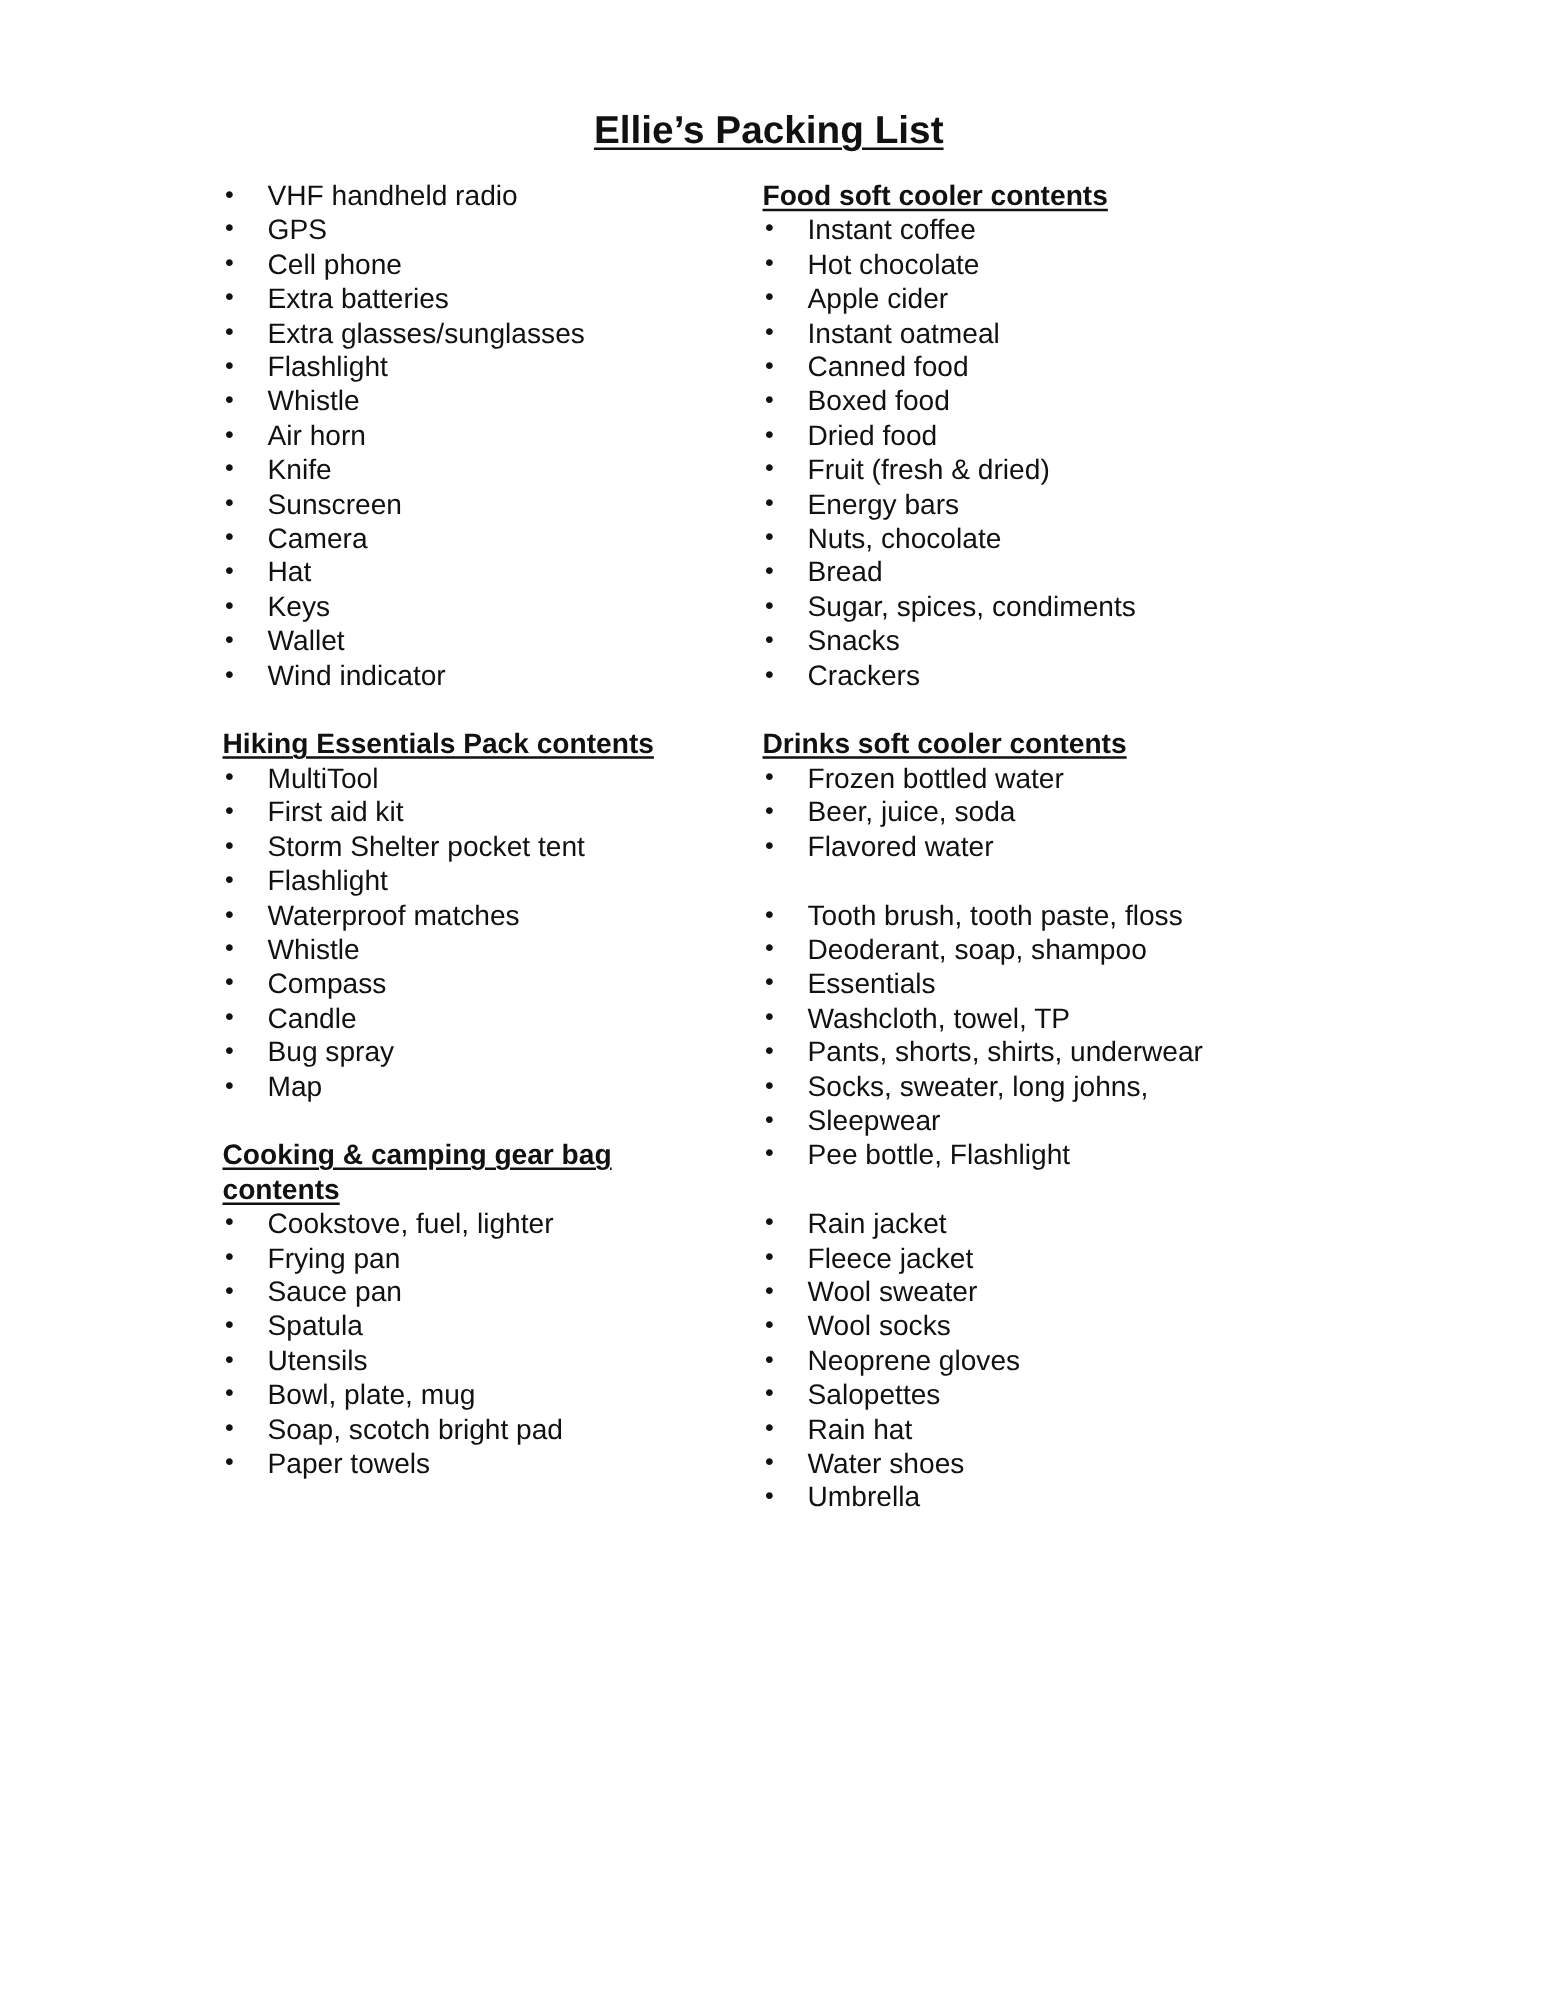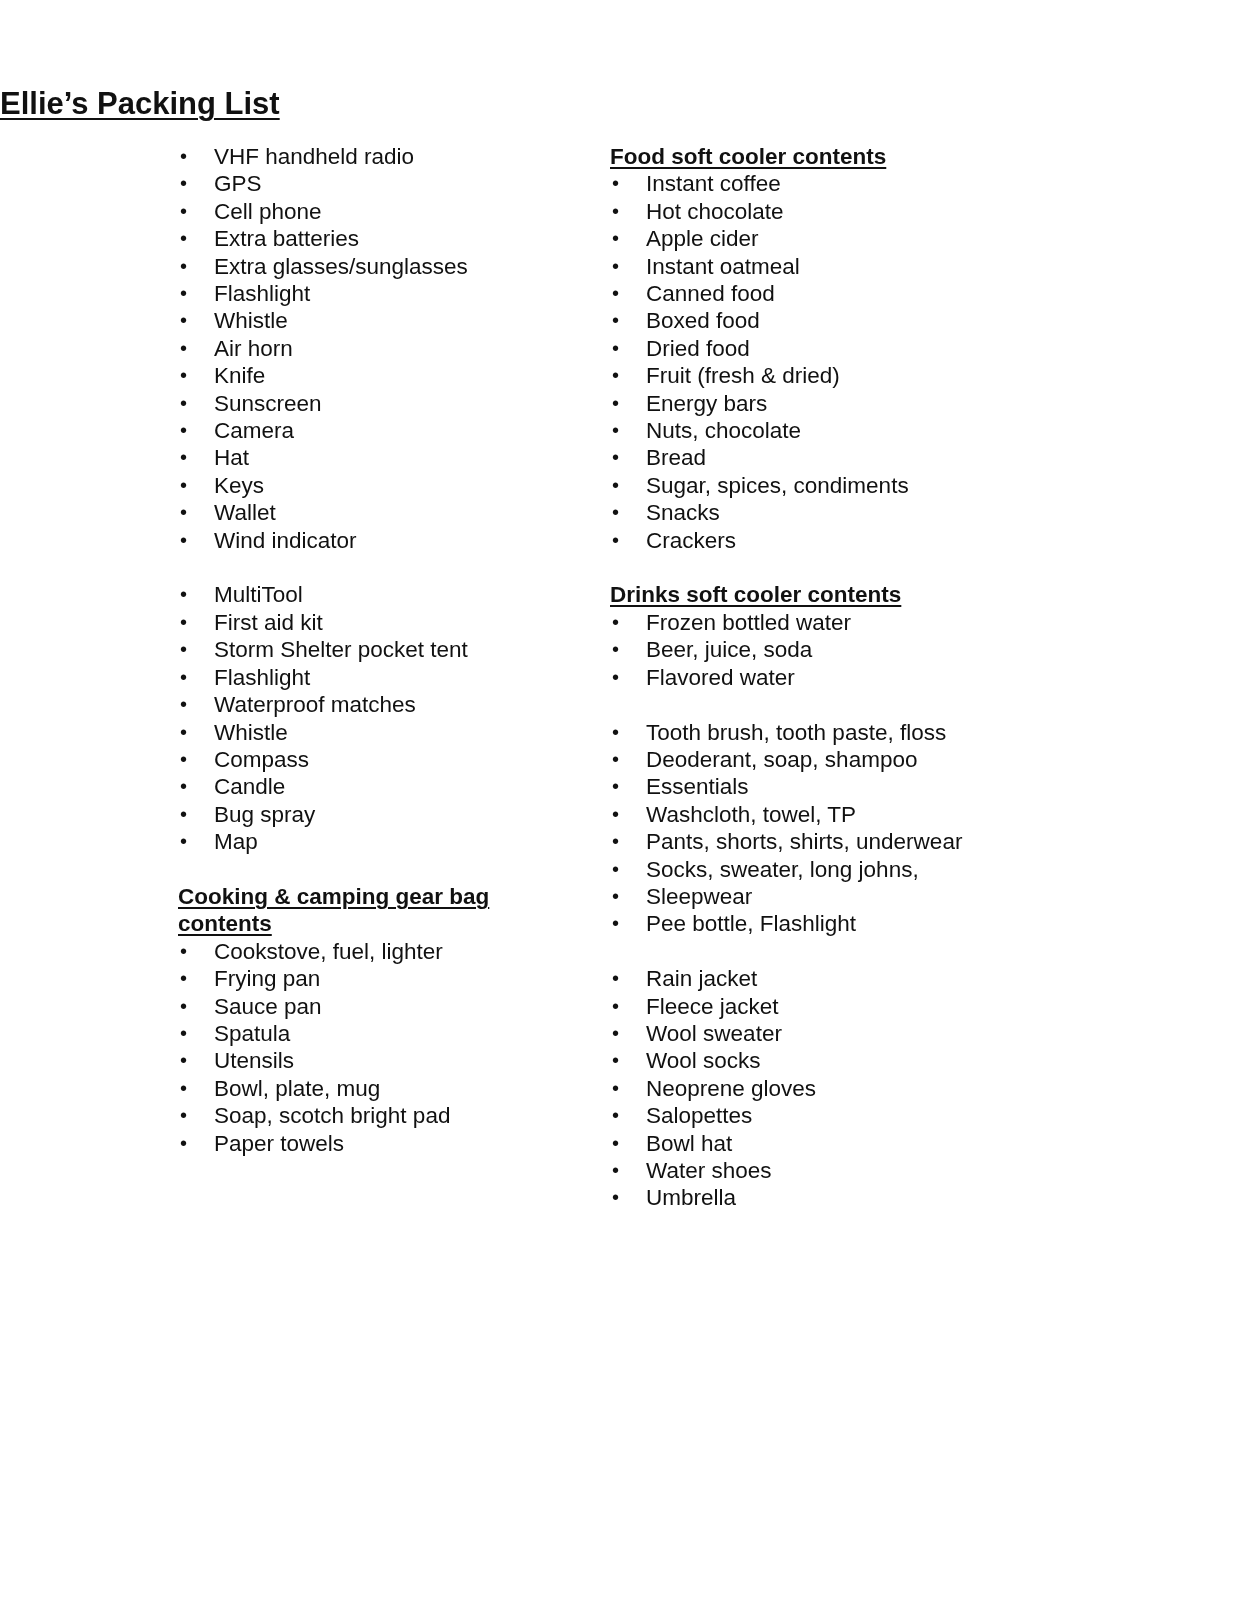--- a/index.html
+++ b/index.html
@@ -2,23 +2,23 @@
 <html><head>
   <meta charset="utf-8">
   <style>
     html, body { margin: 0; padding: 0; background: #ffffff; }
     body {
       width: 1237px; height: 1600px; position: relative; overflow: hidden;
       font-family: "Liberation Sans", sans-serif; color: #111111;
     }
     .title {
       position: absolute; top: 86px; left: 0; width: 1208px;
-      text-align: left; font-size: 31px; font-weight: bold;
+      text-align: center; font-size: 31px; font-weight: bold;
       text-decoration: underline; text-underline-offset: 4px;
-      text-decoration-thickness: 2px; margin: 0;
+      text-decoration-thickness: 2px; margin: 0; padding-left: 11px;
     }
     .col { position: absolute; top: 143px; }
     .col-left { left: 178px; width: 440px; }
     .col-right { left: 610px; width: 420px; }
     .section { margin: 0 0 27.4px 0; }
     .heading {
       font-size: 22.5px; font-weight: bold; line-height: 27.4px;
       text-decoration: underline; text-decoration-thickness: 2px;
       text-underline-offset: 3px; margin: 0;
     }
@@ -51,20 +51,21 @@
         <li><span class="bullet">•</span><span>Knife</span></li>
         <li><span class="bullet">•</span><span>Sunscreen</span></li>
         <li><span class="bullet">•</span><span>Camera</span></li>
         <li><span class="bullet">•</span><span>Hat</span></li>
         <li><span class="bullet">•</span><span>Keys</span></li>
         <li><span class="bullet">•</span><span>Wallet</span></li>
         <li><span class="bullet">•</span><span>Wind indicator</span></li>
       </ul>
     </div>
     <div class="section">
+      <h2 class="heading">Hiking Essentials Pack contents</h2>
       <ul>
         <li><span class="bullet">•</span><span>MultiTool</span></li>
         <li><span class="bullet">•</span><span>First aid kit</span></li>
         <li><span class="bullet">•</span><span>Storm Shelter pocket tent</span></li>
         <li><span class="bullet">•</span><span>Flashlight</span></li>
         <li><span class="bullet">•</span><span>Waterproof matches</span></li>
         <li><span class="bullet">•</span><span>Whistle</span></li>
         <li><span class="bullet">•</span><span>Compass</span></li>
         <li><span class="bullet">•</span><span>Candle</span></li>
         <li><span class="bullet">•</span><span>Bug spray</span></li>
@@ -126,18 +127,18 @@
       </ul>
     </div>
     <div class="section">
       <ul>
         <li><span class="bullet">•</span><span>Rain jacket</span></li>
         <li><span class="bullet">•</span><span>Fleece jacket</span></li>
         <li><span class="bullet">•</span><span>Wool sweater</span></li>
         <li><span class="bullet">•</span><span>Wool socks</span></li>
         <li><span class="bullet">•</span><span>Neoprene gloves</span></li>
         <li><span class="bullet">•</span><span>Salopettes</span></li>
-        <li><span class="bullet">•</span><span>Bowl hat</span></li>
+        <li><span class="bullet">•</span><span>Rain hat</span></li>
         <li><span class="bullet">•</span><span>Water shoes</span></li>
         <li><span class="bullet">•</span><span>Umbrella</span></li>
       </ul>
     </div>
   </div>
 
 </body></html>

